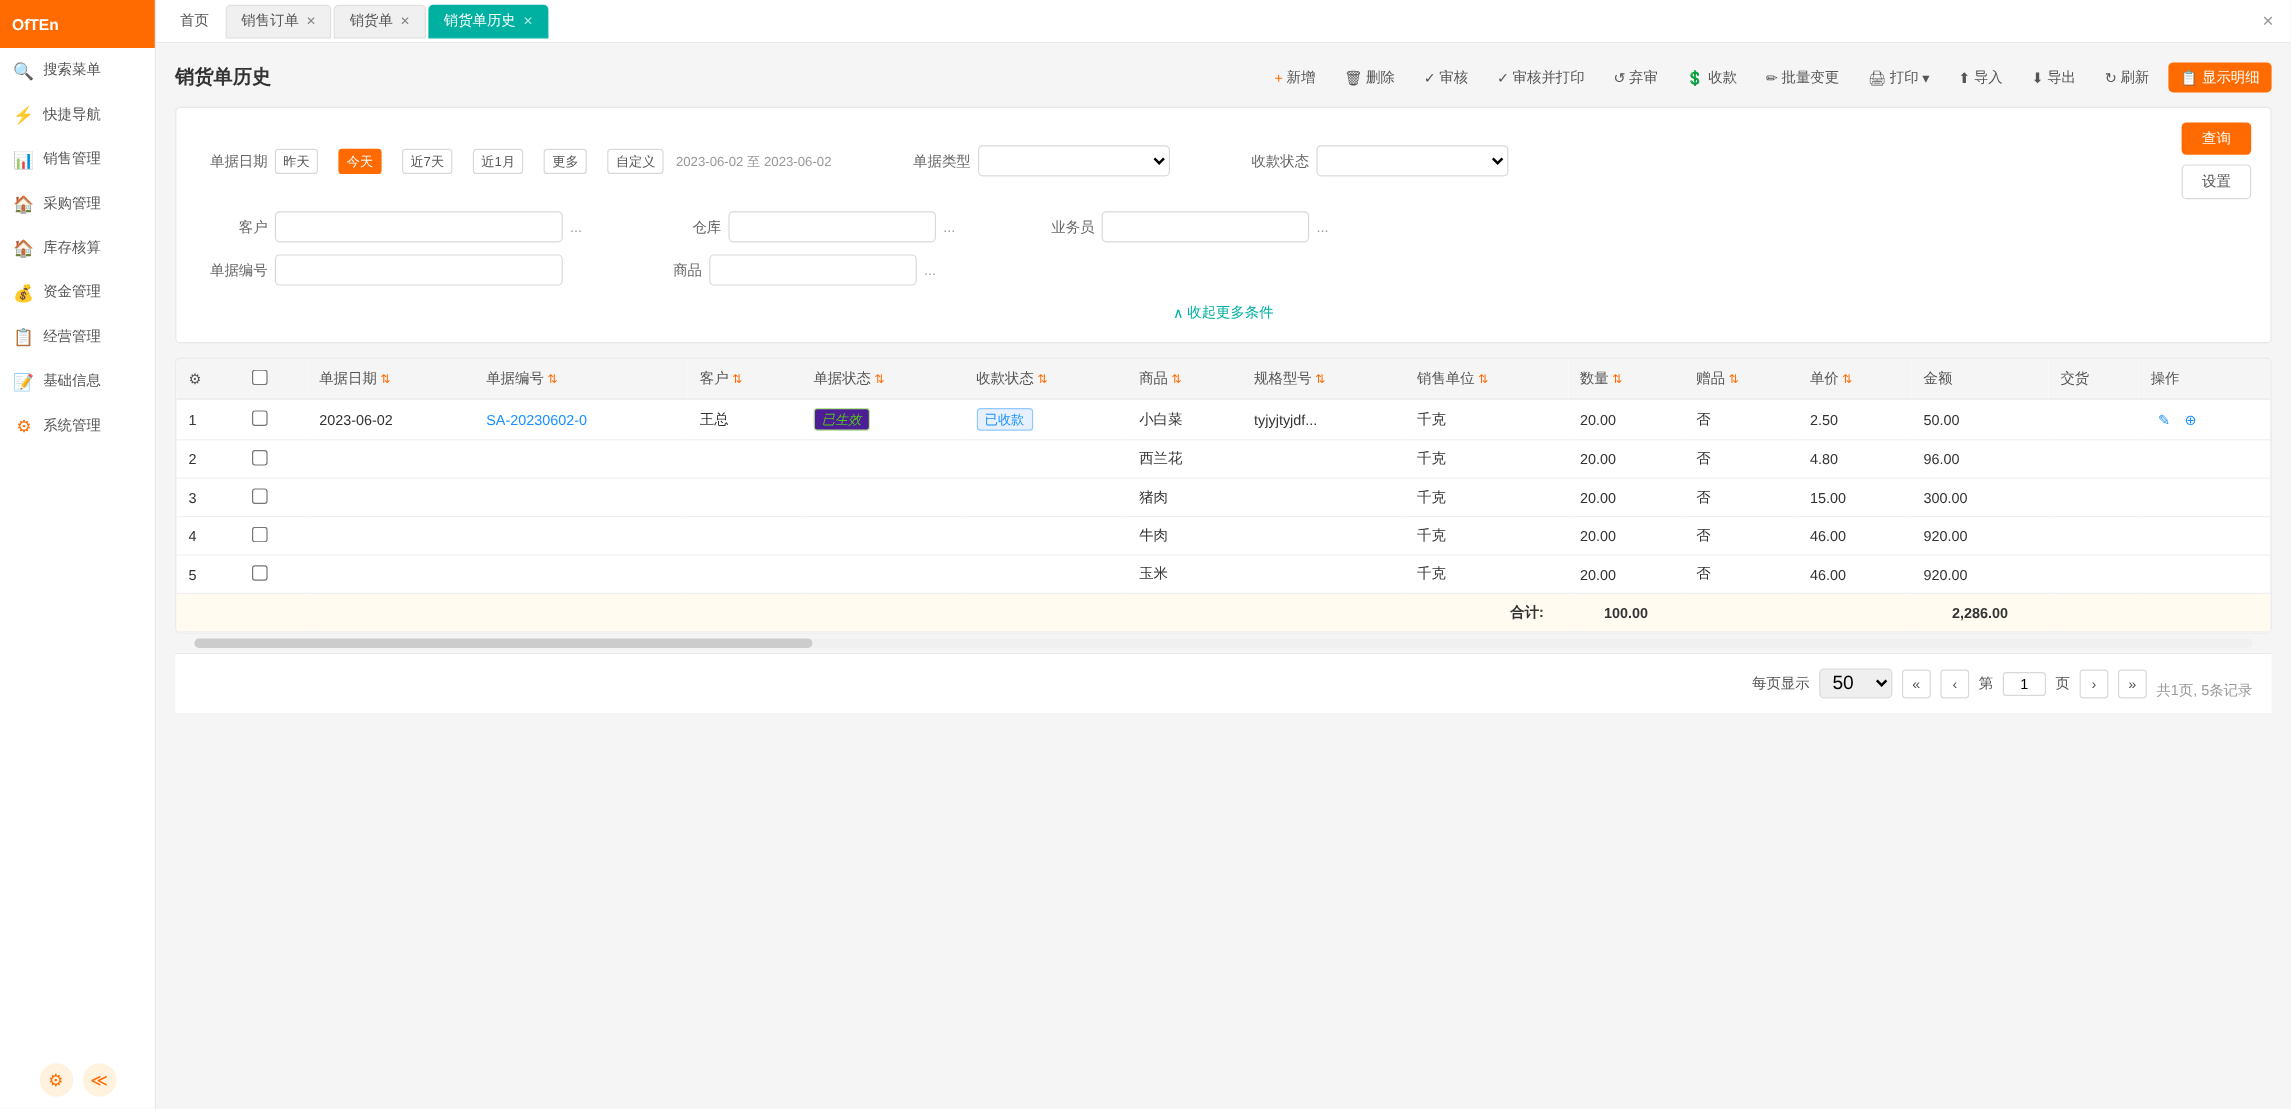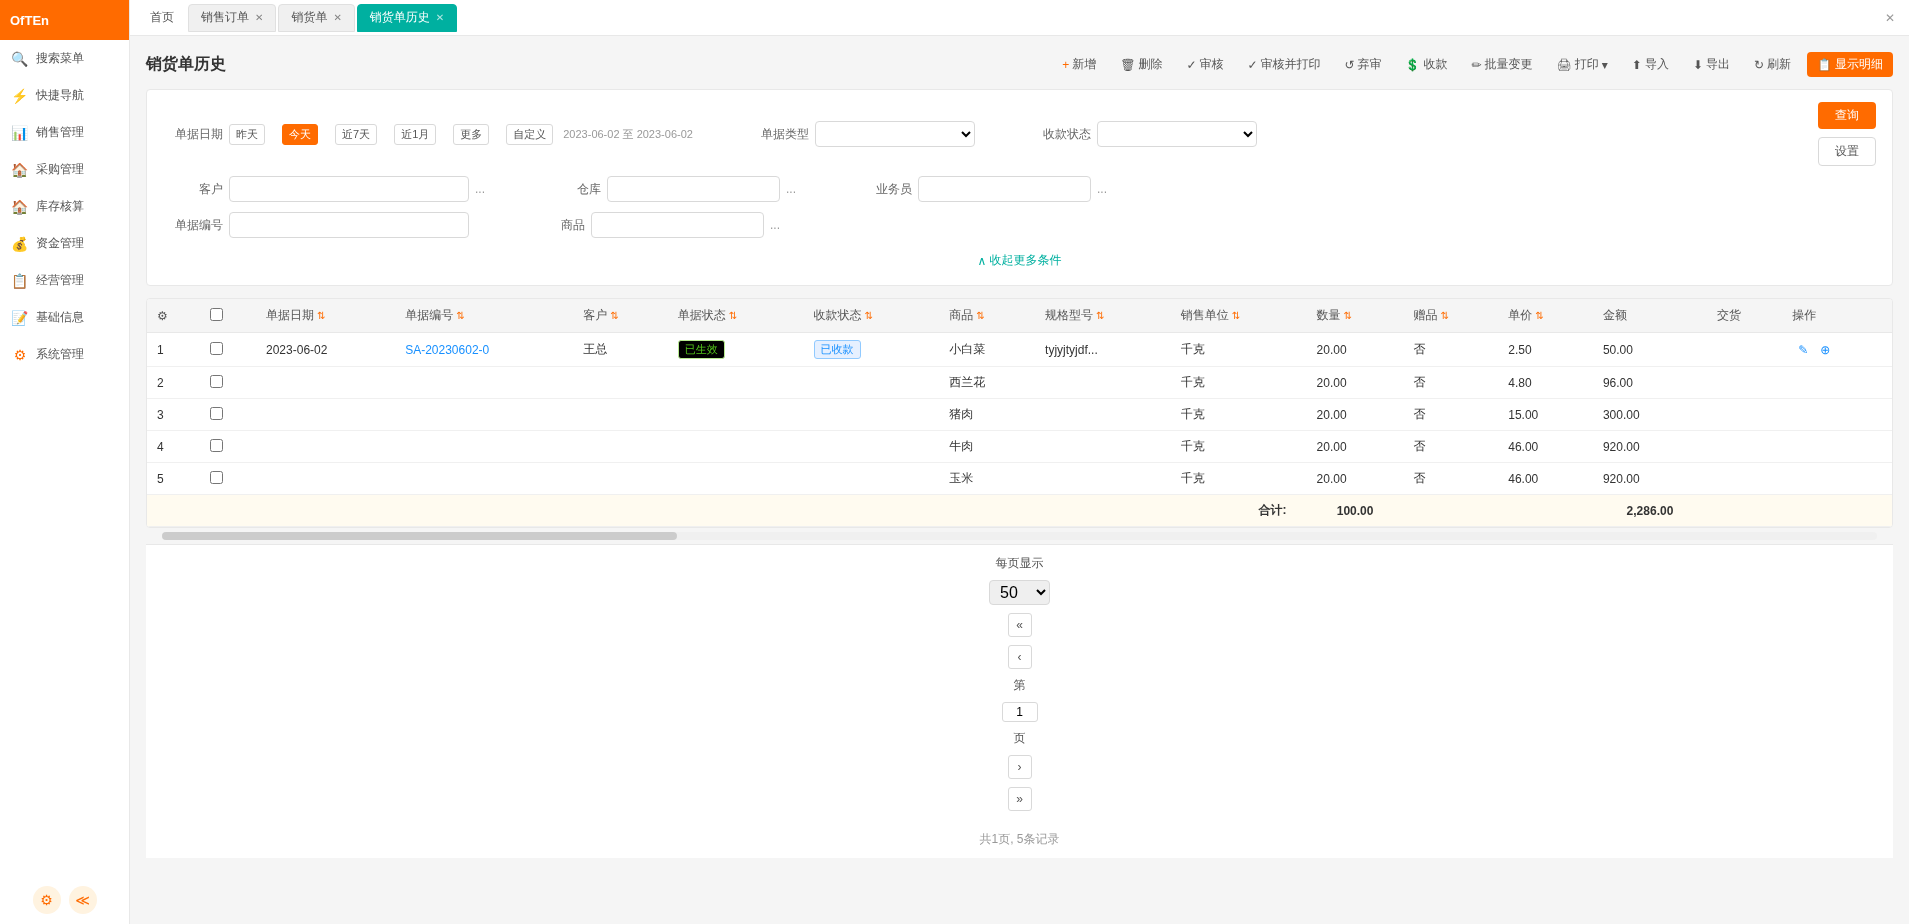--- a/index.html
+++ b/index.html
@@ -54,31 +54,31 @@
 
     
     .table-container { background: #fff; border: 1px solid #e8e8e8; border-radius: 4px; overflow-x: auto; }
     table { width: 100%; border-collapse: collapse; font-size: 12px; }
     thead tr { background: #f5f5f5; }
     th { padding: 8px 10px; text-align: left; font-weight: normal; color: #555; border-bottom: 1px solid #e8e8e8; white-space: nowrap; }
     td { padding: 7px 10px; color: #333; border-bottom: 1px solid #f0f0f0; white-space: nowrap; }
     .th-sort { display: flex; align-items: center; gap: 3px; cursor: pointer; }
     .sort-icon { color: #ff6b00; font-size: 10px; }
     .badge { display: inline-block; padding: 1px 6px; border-radius: 3px; font-size: 11px; }
-    .badge-green { background: #000000; color: #52c41a; border: 1px solid #b7eb8f; }
+    .badge-green { background: #4c1d95; color: #52c41a; border: 1px solid #b7eb8f; font-style: italic; }
     .badge-blue { background: #e6f0ff; color: #1890ff; border: 1px solid #91caff; }
     .link-text { color: #1890ff; cursor: pointer; text-decoration: none; }
     .op-btn { padding: 2px 6px; cursor: pointer; color: #1890ff; font-size: 12px; border: none; background: none; }
 
     
     .summary-row { background: #fffbf0; }
     .summary-row td { font-weight: bold; color: #333; border-top: 1px solid #e8e8e8; text-align: center; }
 
     
-    .pagination-bar { display: flex; align-items: center; justify-content: flex-end; padding: 10px 16px; background: #fff; border-top: 1px solid #e8e8e8; gap: 8px; flex-direction: column; }
+    .pagination-bar { display: flex; align-items: center; justify-content: flex-end; padding: 10px 16px; background: #fff; border-top: 1px solid #e8e8e8; gap: 8px; }
     .pagination-label { color: #555; }
     .page-size-select { border: 1px solid #d9d9d9; border-radius: 4px; padding: 2px 6px; font-size: 16px; }
     .page-btn { width: 24px; height: 24px; border: 1px solid #d9d9d9; background: #fff; border-radius: 3px; cursor: pointer; display: inline-flex; align-items: center; justify-content: center; font-size: 12px; color: #555; }
     .page-btn:disabled { opacity: 0.4; cursor: not-allowed; }
     .page-input { width: 36px; text-align: center; border: 1px solid #d9d9d9; border-radius: 3px; padding: 2px 4px; font-size: 12px; }
     .page-info { color: #999; font-size: 12px; margin-top: 12px; }
 
     .scrollbar-track { height: 8px; background: #f0f0f0; border-radius: 4px; margin: 4px 16px; }
     .scrollbar-thumb { height: 8px; background: #ccc; border-radius: 4px; width: 30%; }
   </style>

